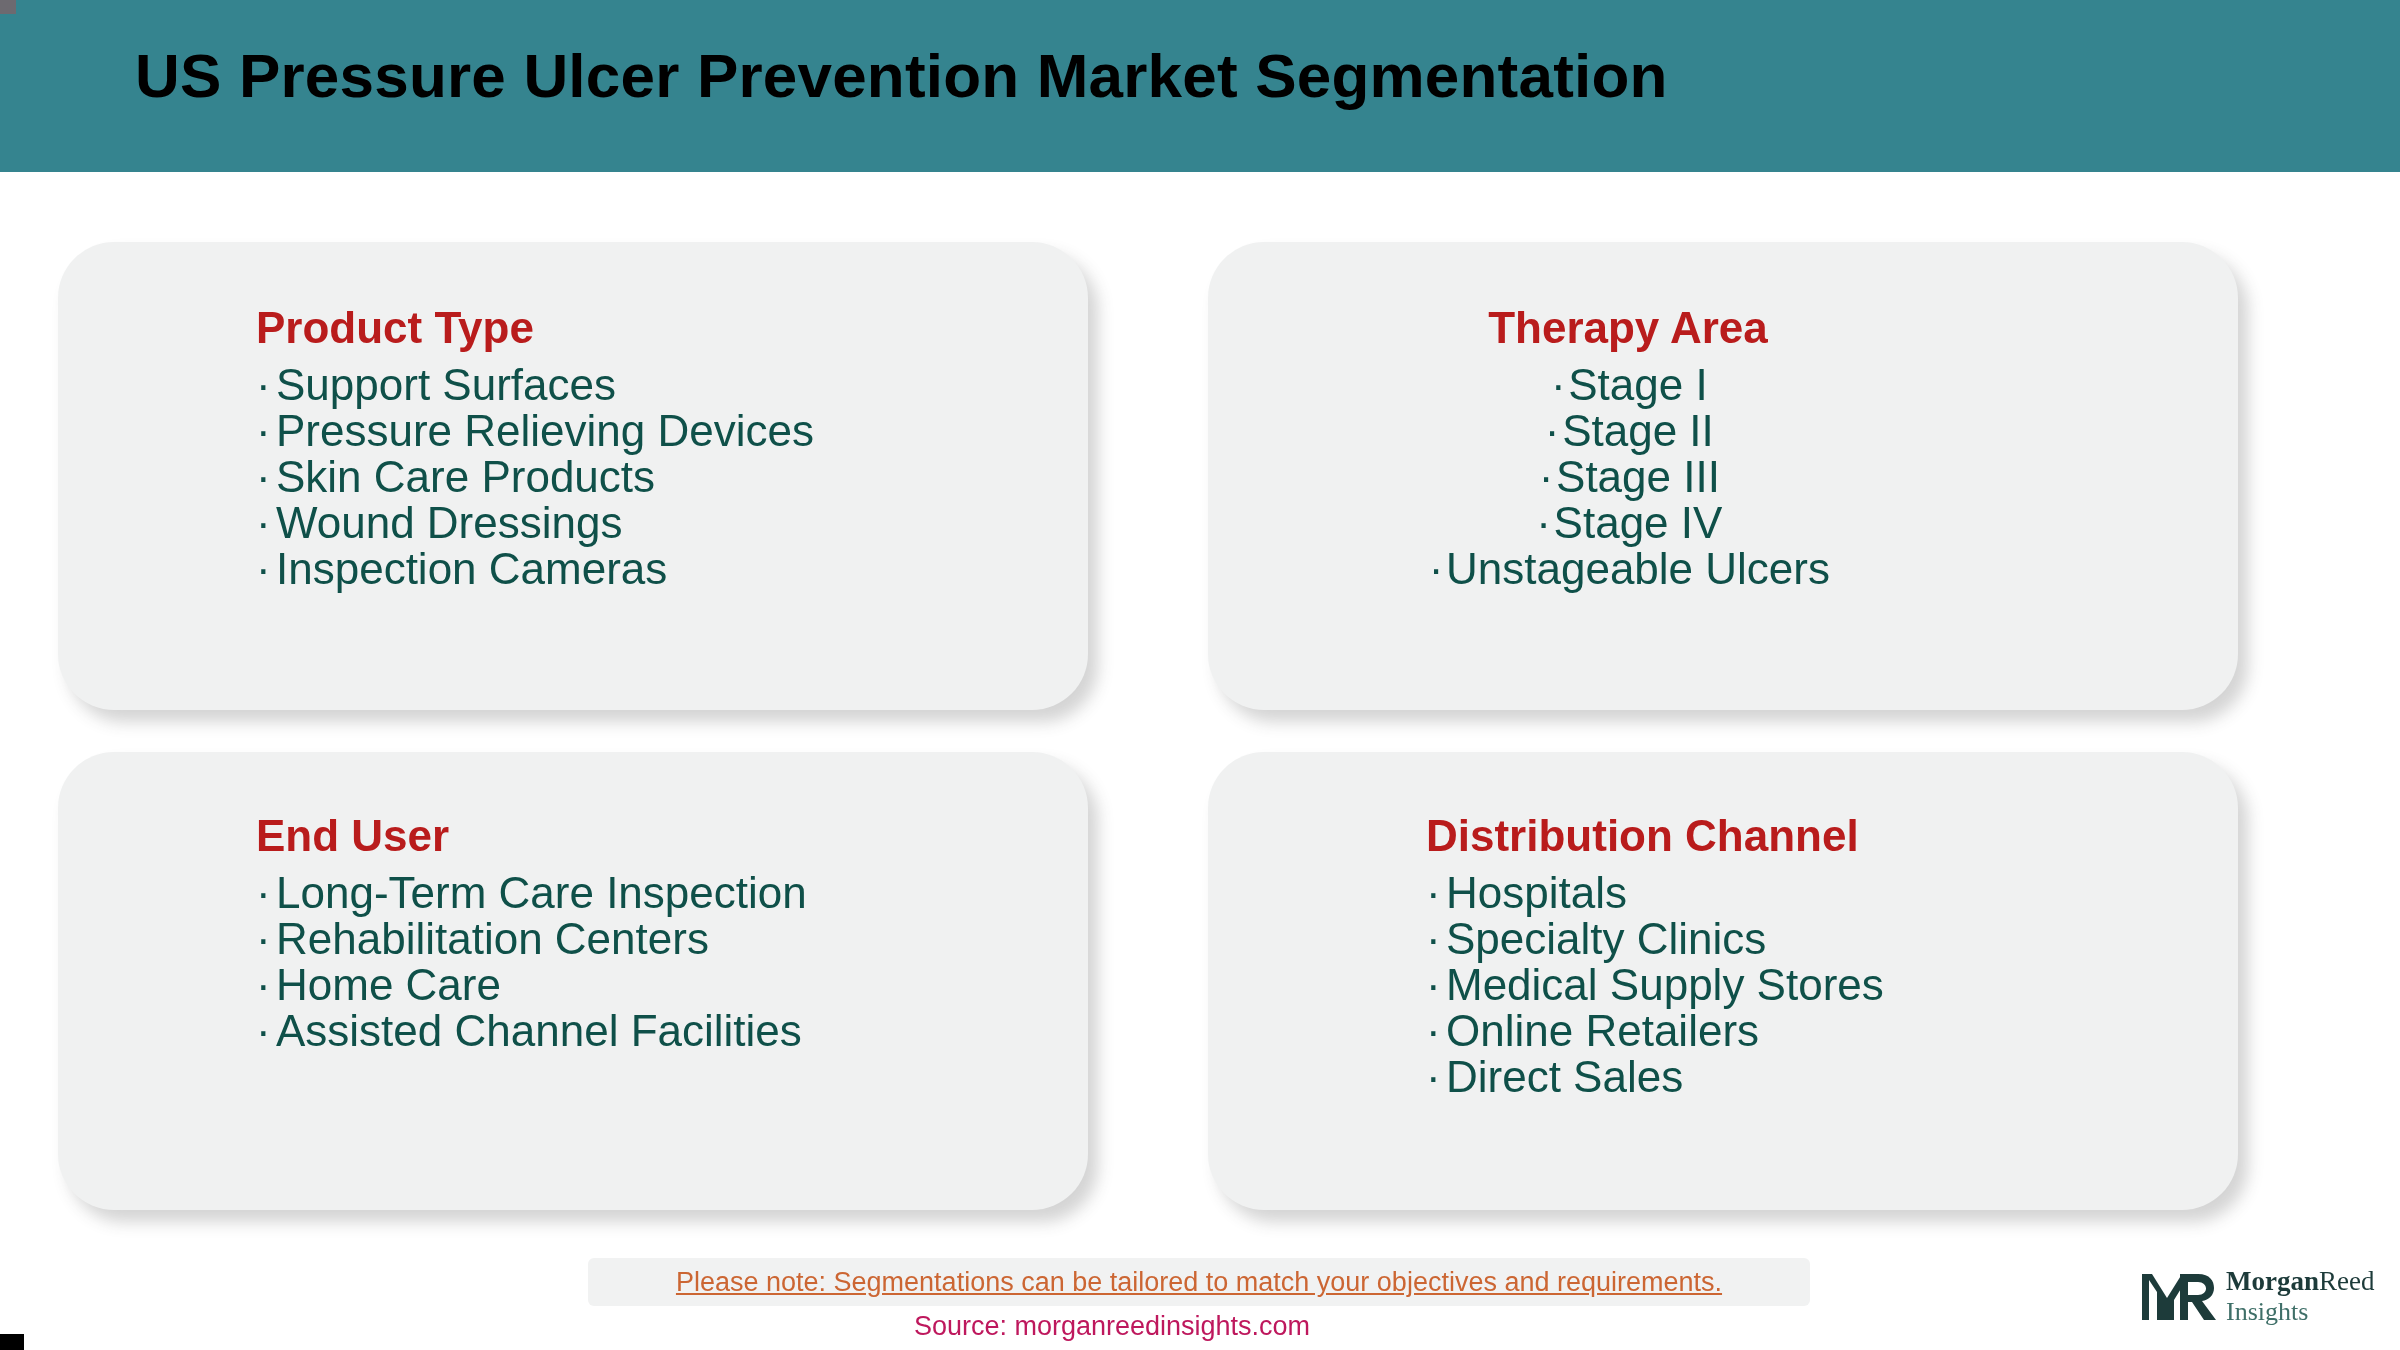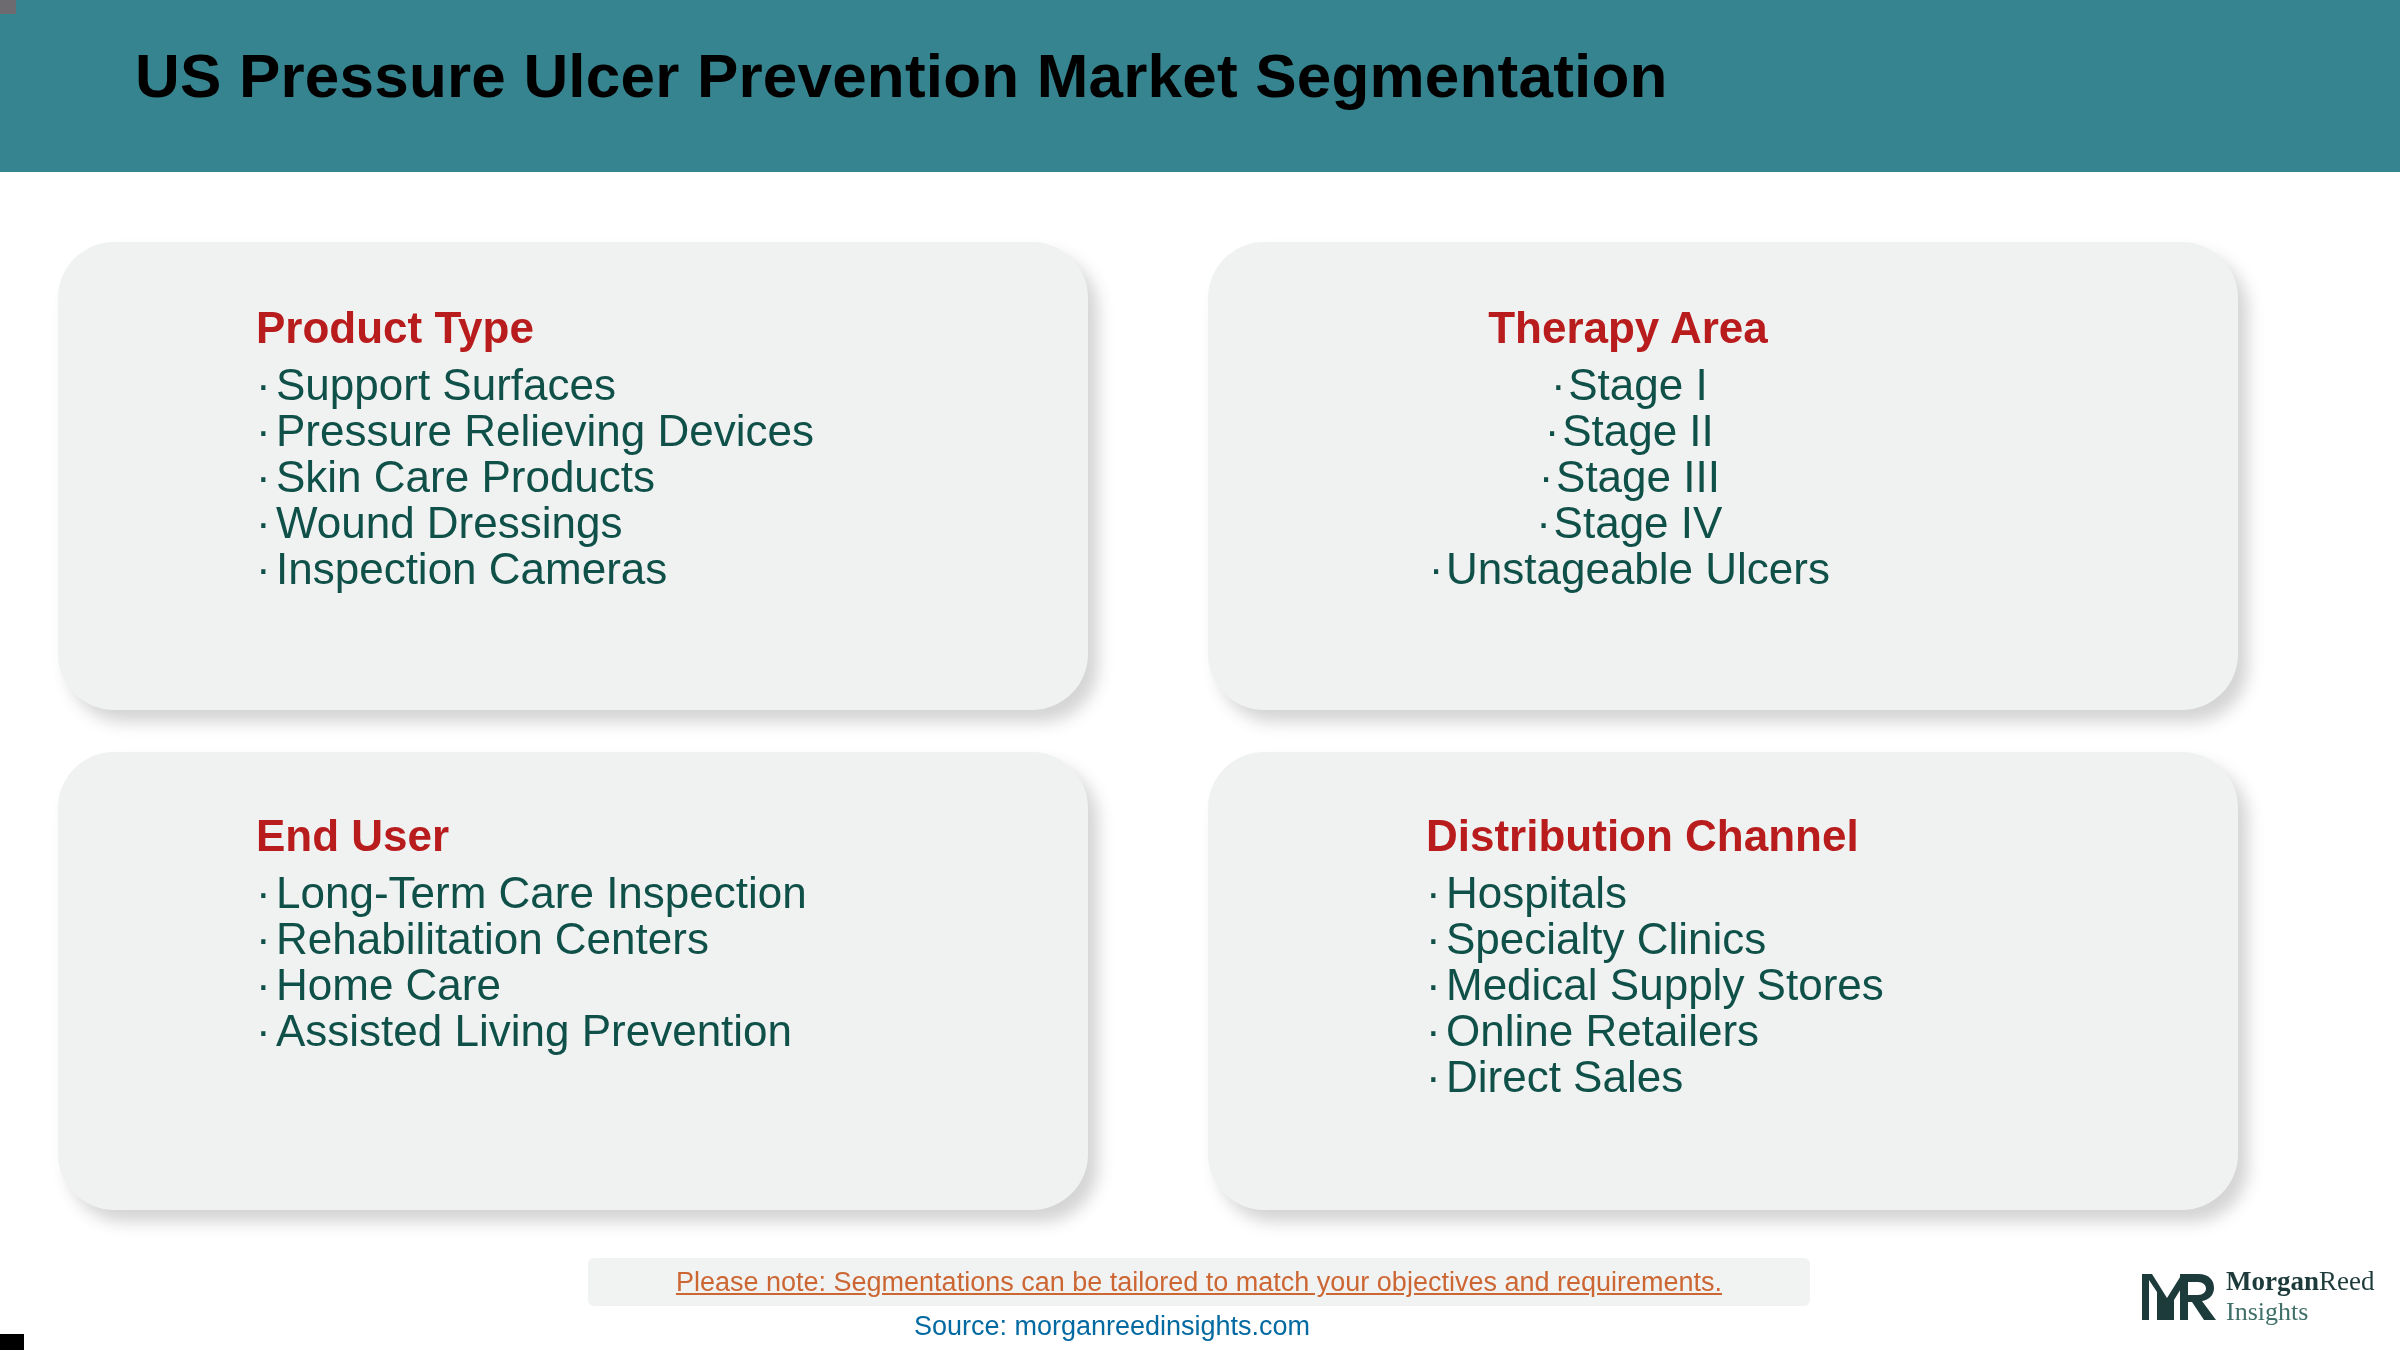--- a/index.html
+++ b/index.html
@@ -130,21 +130,21 @@
     line-height: 32px;
     text-decoration: underline;
   }
   .source-text {
     position: absolute;
     left: 0;
     top: 1310px;
     width: 2224px;
     text-align: center;
     font-size: 27px;
-    color: #0369a1;
+    color: #be185d;
     line-height: 32px;
   }
 
   
   .logo {
     position: absolute;
     left: 2140px;
     top: 1266px;
     width: 240px;
     height: 62px;
@@ -213,21 +213,21 @@
   </div>
 </div>
 
 <div class="card" id="card-end-user">
   <div class="card-inner">
     <div class="card-title">End User</div>
     <ul class="card-list">
       <li><span class="bullet">·</span><span>Long-Term Care Inspection</span></li>
       <li><span class="bullet">·</span><span>Rehabilitation Centers</span></li>
       <li><span class="bullet">·</span><span>Home Care</span></li>
-      <li><span class="bullet">·</span><span>Assisted Living Prevention</span></li>
+      <li><span class="bullet">·</span><span>Assisted Channel Facilities</span></li>
     </ul>
   </div>
 </div>
 
 <div class="card" id="card-distribution">
   <div class="card-inner">
     <div class="card-title">Distribution Channel</div>
     <ul class="card-list">
       <li><span class="bullet">·</span><span>Hospitals</span></li>
       <li><span class="bullet">·</span><span>Specialty Clinics</span></li>

